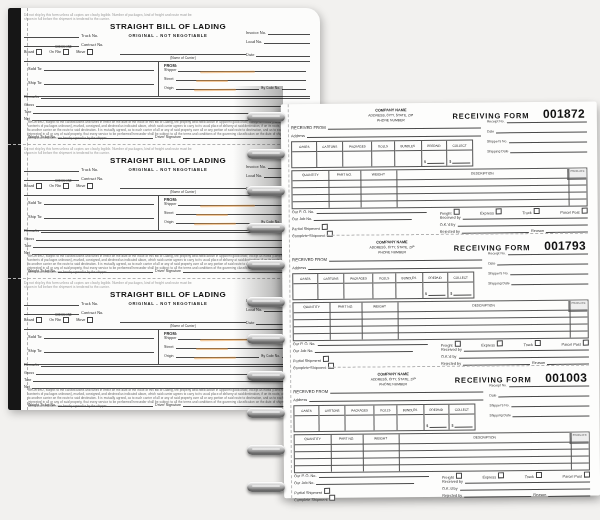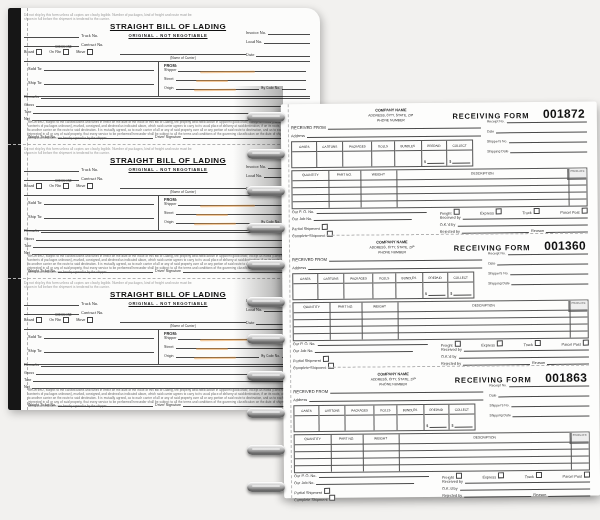--- a/index.html
+++ b/index.html
@@ -11,21 +11,21 @@
            box-shadow:2px 3px 8px rgba(0,0,0,.28);}
   .bol-spine{position:absolute;left:0;top:0;bottom:0;width:13px;background:#161616;border-radius:2px 0 0 2px;}
   .bol-perf{position:absolute;left:19px;top:0;bottom:0;border-left:1px dashed #b0b0b0;}
   #bol-forms{position:absolute;left:0;top:3px;right:0;}
   .bol-form{position:relative;height:133px;}
   .bol-form + .bol-form{border-top:1px dashed #b3b3b3;}
   .bol-edge-shadow{position:absolute;top:78px;bottom:0;left:225px;width:50px;z-index:5;
            background:linear-gradient(to right,rgba(0,0,0,0),rgba(0,0,0,.30));pointer-events:none;}
   .bol-notice{position:absolute;left:16px;top:2px;width:178px;font-size:3.3px;line-height:1.3;color:#9a9a9a;}
   .bol-title{position:absolute;left:60px;top:11px;width:200px;text-align:center;font-weight:700;
-           font-size:8px;letter-spacing:.4px;color:#111;text-decoration:underline;}
+           font-size:8px;letter-spacing:.4px;color:#111;}
   .bol-sub{font-weight:700;font-size:4.2px;letter-spacing:.7px;margin-top:1.5px;color:#222;}
   .fr{position:absolute;display:flex;align-items:flex-end;gap:2px;font-size:4px;color:#333;white-space:nowrap;}
   .ln{border-bottom:1px solid #4a4a4a;}
   .lnf{border-bottom:1px solid #4a4a4a;flex:1;}
   .cb{width:4px;height:4px;border:1px solid #444;flex:0 0 auto;margin-bottom:.5px;background:#fff;}
   .checkone{position:absolute;left:47px;top:34px;font-size:2.8px;color:#333;}
   .checkrow{position:absolute;left:16px;top:38px;display:flex;gap:7px;font-size:3.8px;align-items:center;color:#333;}
   .checkrow .opt{display:flex;align-items:center;gap:2px;}
   .carrier{position:absolute;left:112px;top:37px;width:126px;}
   .carrier .cline{height:6px;border-bottom:1px solid #4a4a4a;}
@@ -553,21 +553,21 @@
     </div>
   </div>
 
   <div class="recv-form">
     <div class="company">
       <div class="cname">COMPANY NAME</div>
       <div>ADDRESS, CITY, STATE, ZIP</div>
       <div>PHONE NUMBER</div>
     </div>
     <div class="r-title">RECEIVING FORM</div>
-    <div class="r-num">001360</div>
+    <div class="r-num">001793</div>
 
     <div class="rw" style="left:0;top:21px;width:190px;font-size:4.2px">
       <span>RECEIVED FROM</span>
       <span class="lnf"></span>
     </div>
     <div class="rw" style="left:0;top:30px;width:190px;font-size:3.8px">
       <span>Address</span>
       <span class="lnf"></span>
     </div>
 
@@ -696,21 +696,21 @@
     </div>
   </div>
 
   <div class="recv-form">
     <div class="company">
       <div class="cname">COMPANY NAME</div>
       <div>ADDRESS, CITY, STATE, ZIP</div>
       <div>PHONE NUMBER</div>
     </div>
     <div class="r-title">RECEIVING FORM</div>
-    <div class="r-num">001863</div>
+    <div class="r-num">001003</div>
 
     <div class="rw" style="left:0;top:21px;width:190px;font-size:4.2px">
       <span>RECEIVED FROM</span>
       <span class="lnf"></span>
     </div>
     <div class="rw" style="left:0;top:30px;width:190px;font-size:3.8px">
       <span>Address</span>
       <span class="lnf"></span>
     </div>
 

